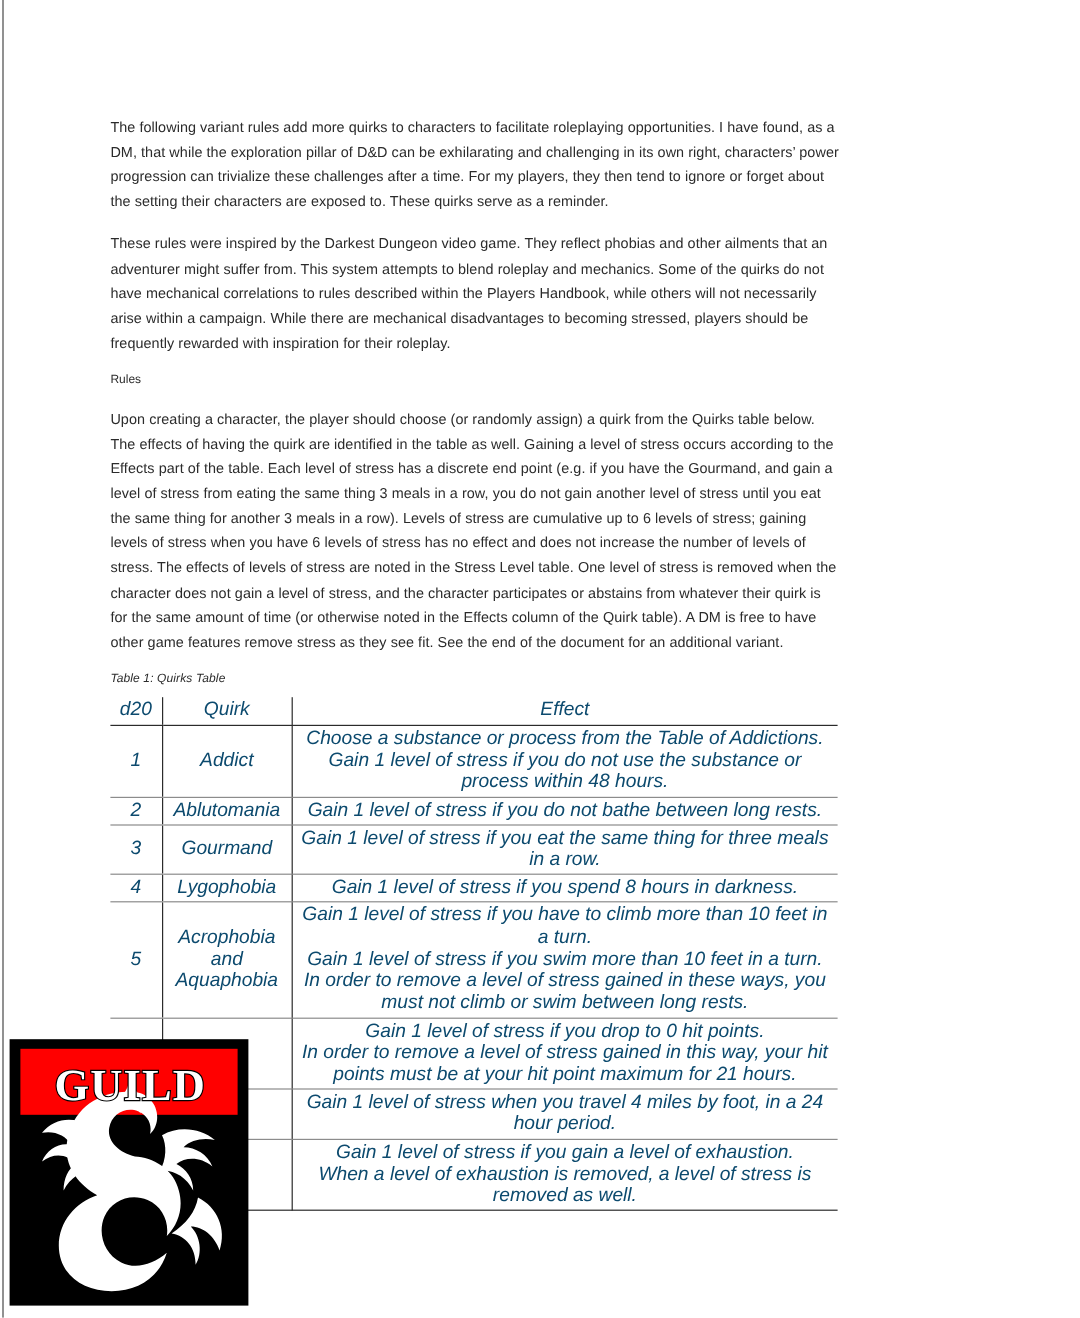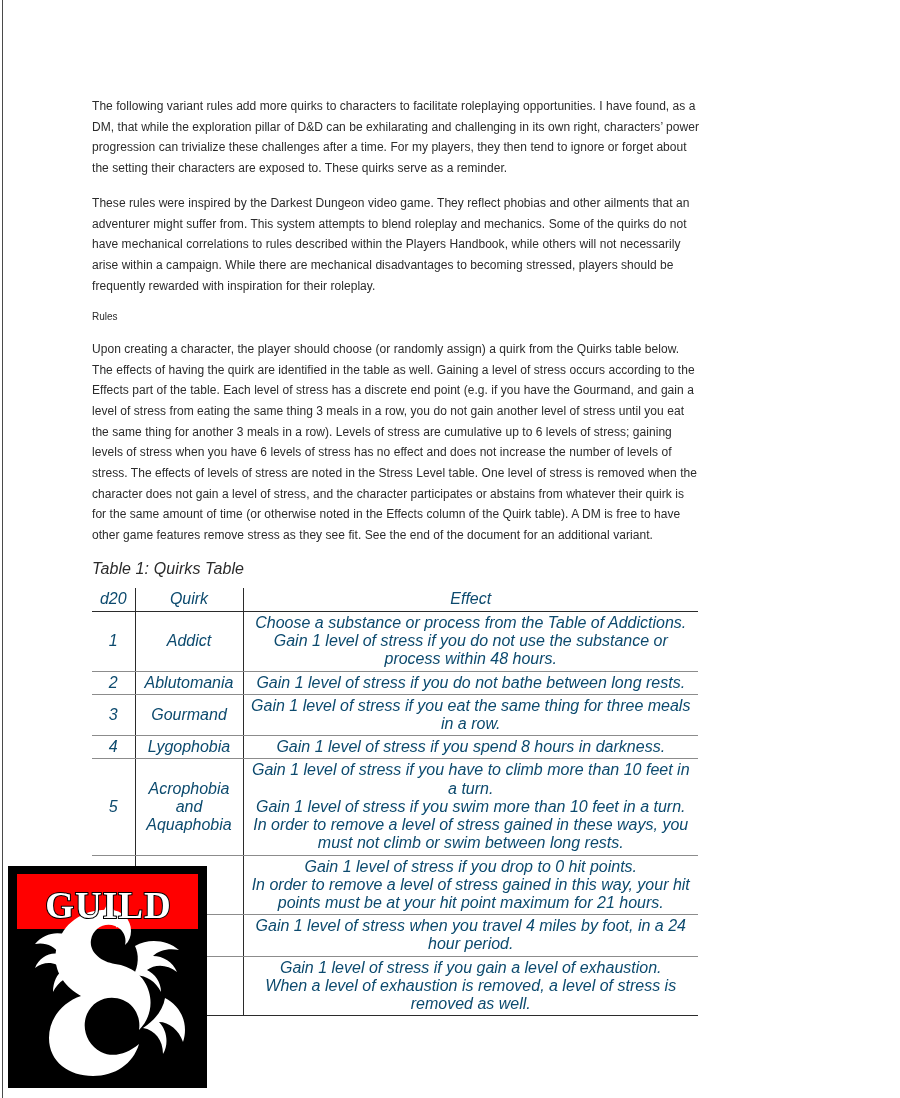--- a/index.html
+++ b/index.html
@@ -43,21 +43,21 @@
     text-align: left;
     letter-spacing: 0.05px;
   }
   .heading {
     font-size: 10px;
     color: #2b2b2b;
     line-height: 1.45;
     margin: 0 0 14px 0;
   }
   .caption {
-    font-size: 16px;
+    font-size: 10px;
     font-style: italic;
     color: #2b2b2b;
     margin: 0 0 10px 0;
     letter-spacing: 0.1px;
   }
   table.quirks {
     border-collapse: collapse;
     width: 606px;
     table-layout: fixed;
     font-size: 16px;

